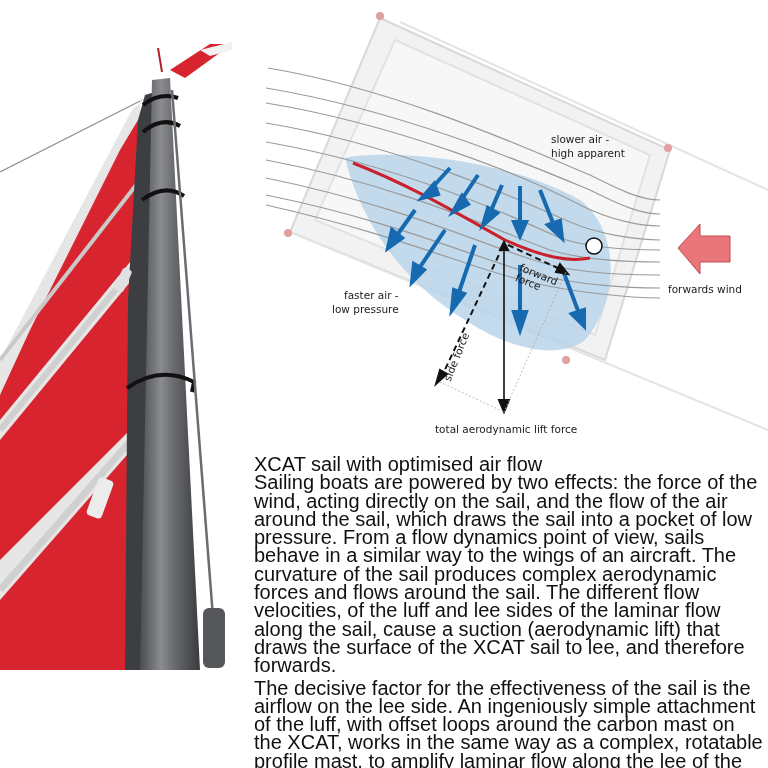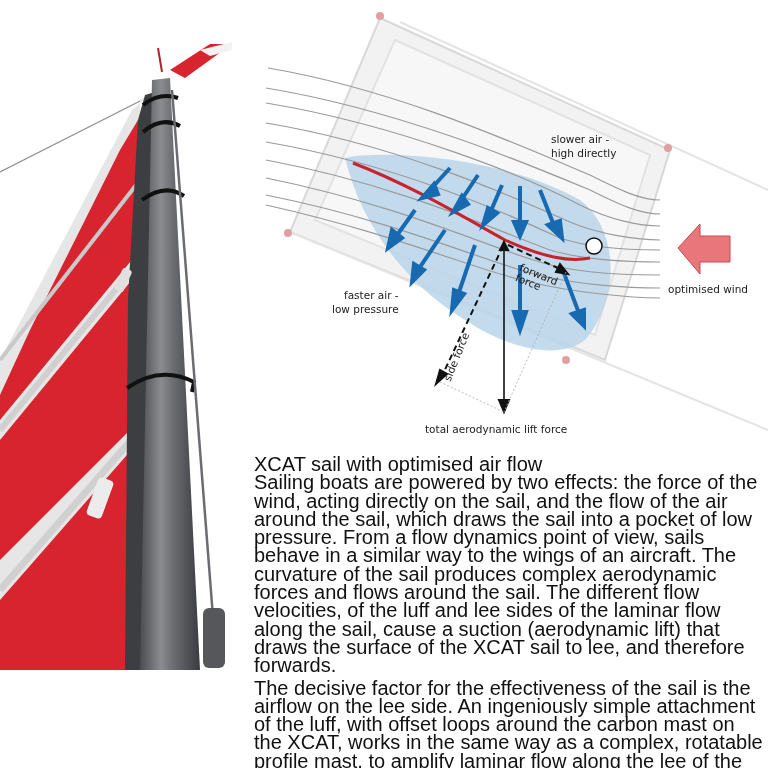--- a/index.html
+++ b/index.html
@@ -144,32 +144,32 @@
       <polygon points="254,242 250,250 258,250" fill="#111"></polygon>
       <line x1="190" y1="382" x2="254" y2="412" stroke="#aaa" stroke-width="0.8" stroke-dasharray="2,2"></line>
       <line x1="316" y1="272" x2="254" y2="412" stroke="#aaa" stroke-width="0.8" stroke-dasharray="2,2"></line>
     </g>
 
     <polygon points="428,248 450,224 450,236 480,236 480,262 450,262 450,274" fill="#e8767a" stroke="#c44a50" stroke-width="1"></polygon>
   </svg>
 
   <div class="lbl" style="left:262px;top:132px;margin-left:39px;">
     <div>slower air -</div>
-    <div>high directly</div>
+    <div>high apparent</div>
   </div>
   <div class="lbl" style="left:82px;top:288px;text-align:right;">
     <div>faster air -</div>
     <div>low pressure</div>
   </div>
-  <div class="lbl" style="left:418px;top:282px;">optimised wind</div>
+  <div class="lbl" style="left:418px;top:282px;">forwards wind</div>
   <div class="lbl" style="left:272px;top:262px;transform:rotate(22deg);transform-origin:left top;line-height:11px;">
     <div>forward</div>
     <div>force</div>
   </div>
   <div class="lbl" style="left:190px;top:378px;transform:rotate(-68deg);transform-origin:left top;">side force</div>
-  <div class="lbl" style="left:175px;top:422px;">total aerodynamic lift force</div>
+  <div class="lbl" style="left:185px;top:422px;">total aerodynamic lift force</div>
 </div>
 
 <div class="article">
   <p>XCAT sail with optimised air flow</p>
   <p>Sailing boats are powered by two effects: the force of the wind, acting directly on the sail, and the flow of the air around the sail, which draws the sail into a pocket of low pressure. From a flow dynamics point of view, sails behave in a similar way to the wings of an aircraft. The curvature of the sail produces complex aerodynamic forces and flows around the sail. The different flow velocities, of the luff and lee sides of the laminar flow along the sail, cause a suction (aerodynamic lift) that draws the surface of the XCAT sail to lee, and therefore forwards.</p>
   <p class="p2">The decisive factor for the effectiveness of the sail is the airflow on the lee side. An ingeniously simple attachment of the luff, with offset loops around the carbon mast on the XCAT, works in the same way as a complex, rotatable profile mast, to amplify laminar flow along the lee of the XCAT sail.</p>
 </div>
 
 </body></html>

